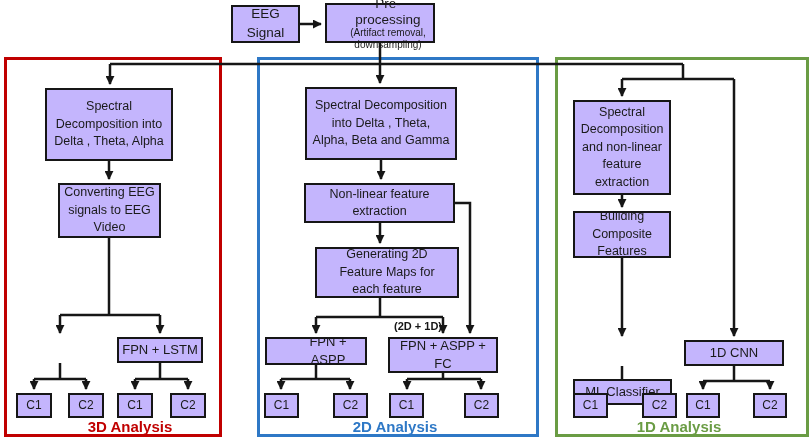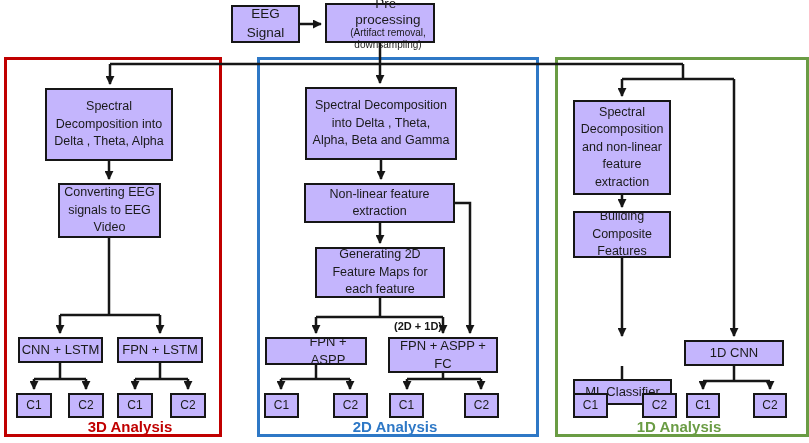--- a/index.html
+++ b/index.html
@@ -112,34 +112,33 @@
     <span class="sub">(Artifact removal,
 downsampling)</span>
   </div>
 
   <div class="node" style="left:45px;top:88px;width:128px;height:73px;">Spectral
 Decomposition into
 Delta , Theta, Alpha</div>
   <div class="node" style="left:58px;top:183px;width:103px;height:55px;">Converting EEG
 signals to EEG
 Video</div>
-  <div class="node" style="left:18px;top:337px;width:85px;height:26px;font-size:13px;">CNN + LSTM</div>
   <div class="node" style="left:117px;top:337px;width:86px;height:26px;font-size:13px;">FPN + LSTM</div>
   <div class="node sm" style="left:16px;top:393px;width:36px;height:25px;">C1</div>
   <div class="node sm" style="left:68px;top:393px;width:36px;height:25px;">C2</div>
   <div class="node sm" style="left:117px;top:393px;width:36px;height:25px;">C1</div>
   <div class="node sm" style="left:170px;top:393px;width:36px;height:25px;">C2</div>
   <div class="seclabel red" style="left:4px;width:212px;">3D Analysis</div>
 
   <div class="node" style="left:305px;top:87px;width:152px;height:73px;">Spectral Decomposition
 into  Delta , Theta,
 Alpha, Beta and Gamma</div>
   <div class="node" style="left:304px;top:183px;width:151px;height:40px;">Non-linear feature
 extraction</div>
-  <div class="node" style="left:315px;top:247px;width:130px;height:51px;">Generating 2D
+  <div class="node" style="left:315px;top:247px;width:144px;height:51px;">Generating 2D
 Feature Maps for
 each feature</div>
   <div class="annot" style="left:390px;top:320px;width:52px;">(2D + 1D)</div>
   <div class="node" style="left:265px;top:337px;width:102px;height:28px;font-size:13px;padding-left:24px;">FPN + ASPP</div>
   <div class="node" style="left:388px;top:337px;width:110px;height:36px;font-size:13px;">FPN + ASPP + FC</div>
   <div class="node sm" style="left:264px;top:393px;width:35px;height:25px;">C1</div>
   <div class="node sm" style="left:333px;top:393px;width:35px;height:25px;">C2</div>
   <div class="node sm" style="left:389px;top:393px;width:35px;height:25px;">C1</div>
   <div class="node sm" style="left:464px;top:393px;width:35px;height:25px;">C2</div>
   <div class="seclabel blue" style="left:257px;width:276px;">2D Analysis</div>

